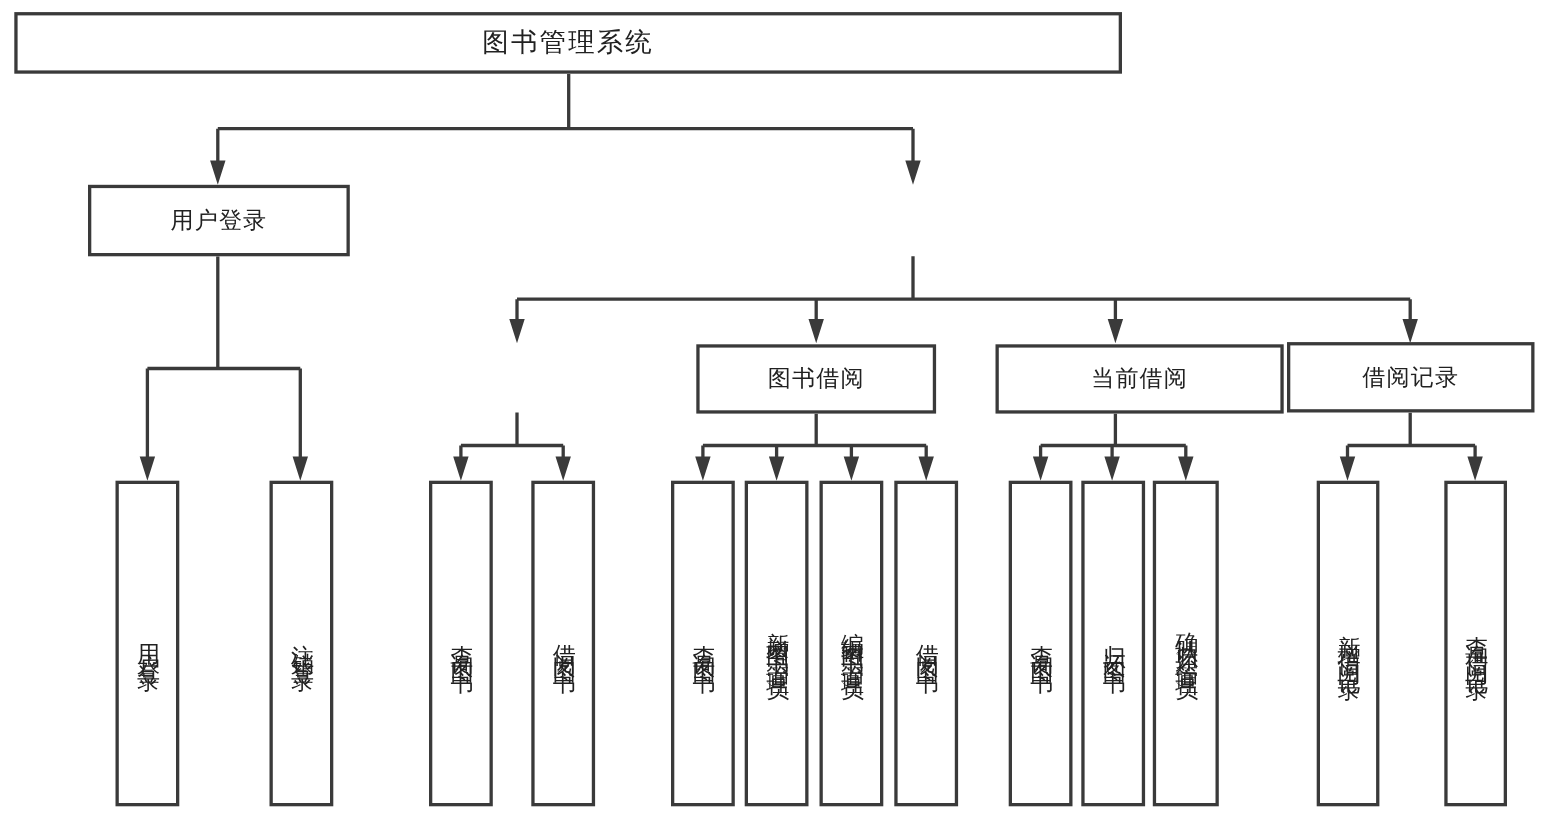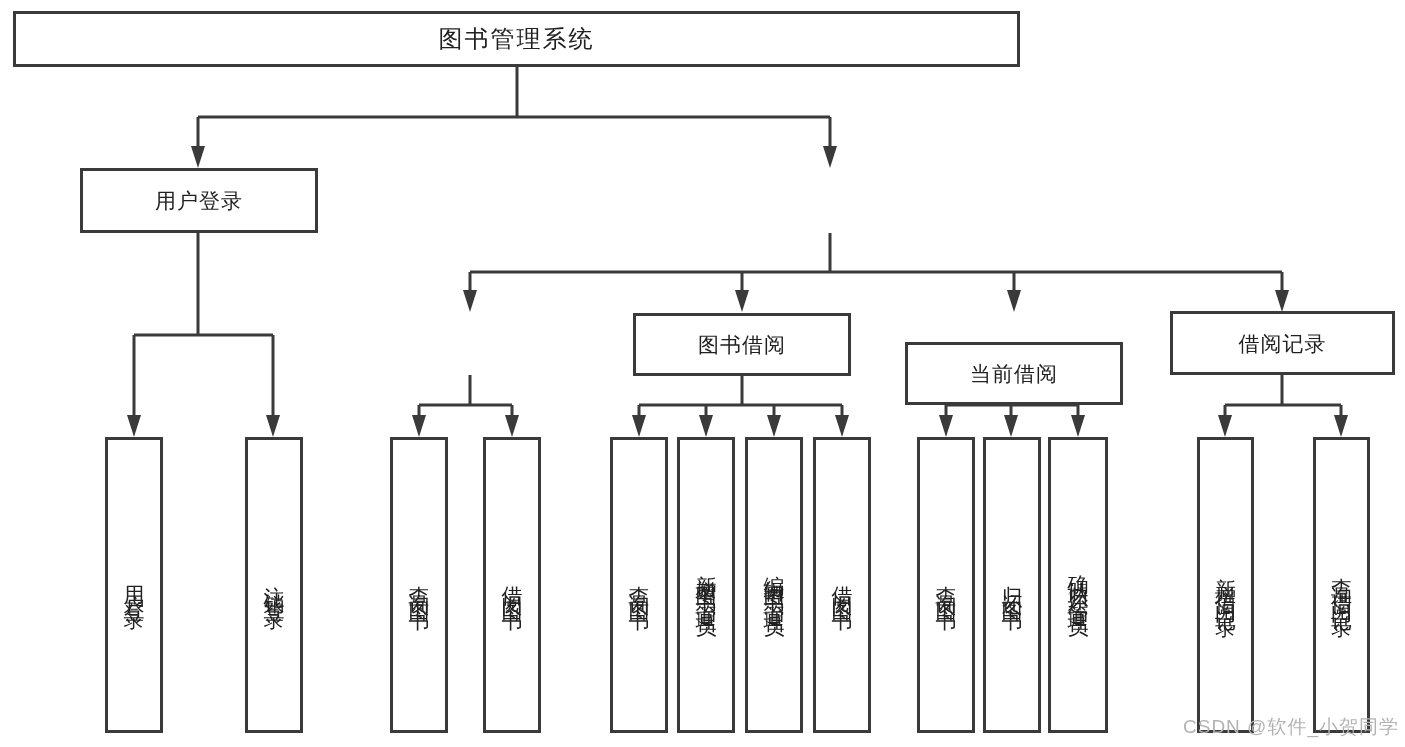--- a/index.html
+++ b/index.html
@@ -79,21 +79,21 @@
     <span class="hlabel">图书管理系统</span>
   </div>
 
   <div class="box" style="left:80px;top:168px;width:238px;height:65px;">
     <span class="hlabel">用户登录</span>
   </div>
 
   <div class="box" style="left:633px;top:313px;width:218px;height:63px;">
     <span class="hlabel">图书借阅</span>
   </div>
-  <div class="box" style="left:905px;top:313px;width:218px;height:63px;margin-top:29px;">
+  <div class="box" style="left:905px;top:313px;width:262px;height:63px;">
     <span class="hlabel">当前借阅</span>
   </div>
   <div class="box" style="left:1170px;top:311px;width:225px;height:64px;">
     <span class="hlabel">借阅记录</span>
   </div>
 
   <div class="box" style="left:105px;top:437px;width:58px;height:296px;">
     <span class="vlabel">用户登录</span>
   </div>
   <div class="box" style="left:245px;top:437px;width:58px;height:296px;">
@@ -130,15 +130,14 @@
     <span class="vlabel" style="letter-spacing:6px;">确认归还（管理员）</span>
   </div>
 
   <div class="box" style="left:1197px;top:437px;width:57px;height:296px;">
     <span class="vlabel">新增借阅记录</span>
   </div>
   <div class="box" style="left:1313px;top:437px;width:57px;height:296px;">
     <span class="vlabel">查询借阅记录</span>
   </div>
 
-  <div class="watermark">CSDN @软件_小贺同学</div>
 
 </div>
 
 </body></html>

